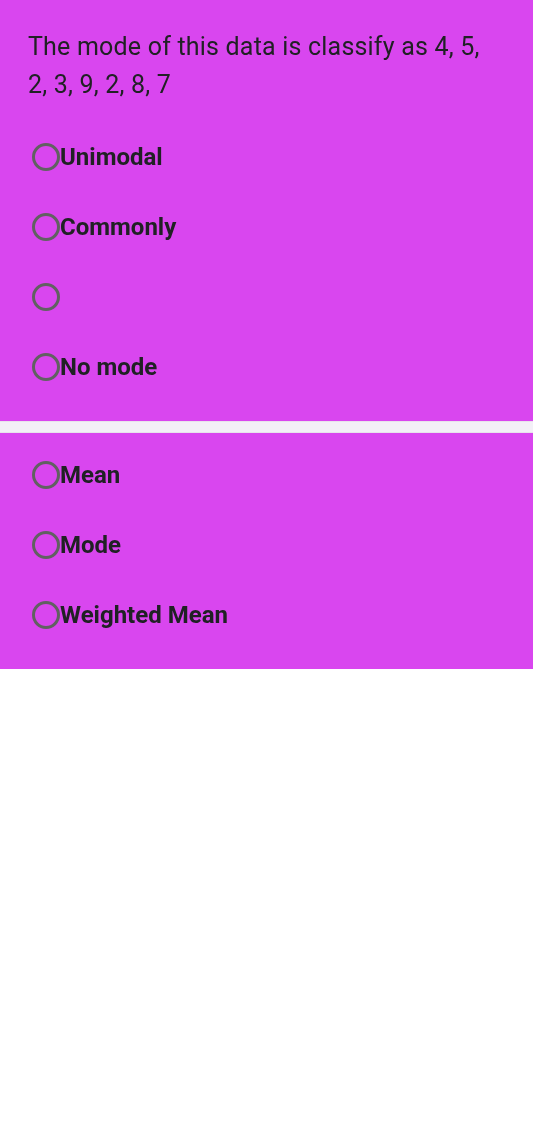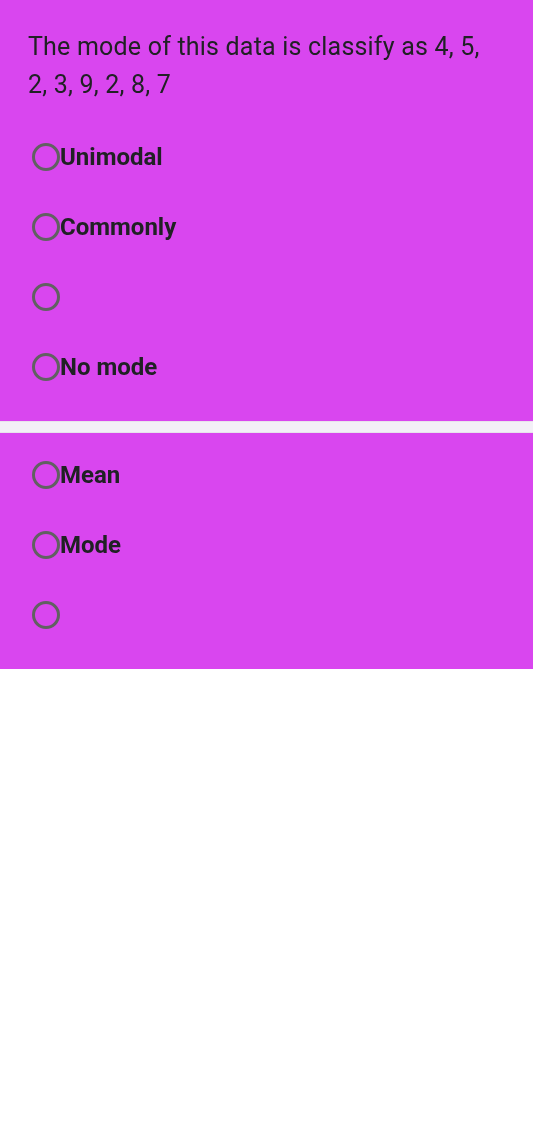--- a/index.html
+++ b/index.html
@@ -82,14 +82,15 @@
   <div class="option-row">
     <span class="radio-circle"></span>
     <span class="option-label">Mean</span>
   </div>
   <div class="option-row">
     <span class="radio-circle"></span>
     <span class="option-label">Mode</span>
   </div>
   <div class="option-row">
     <span class="radio-circle"></span>
+    <span class="option-label">Weighted Mean</span>
   </div>
 </div>
 
 </body></html>

